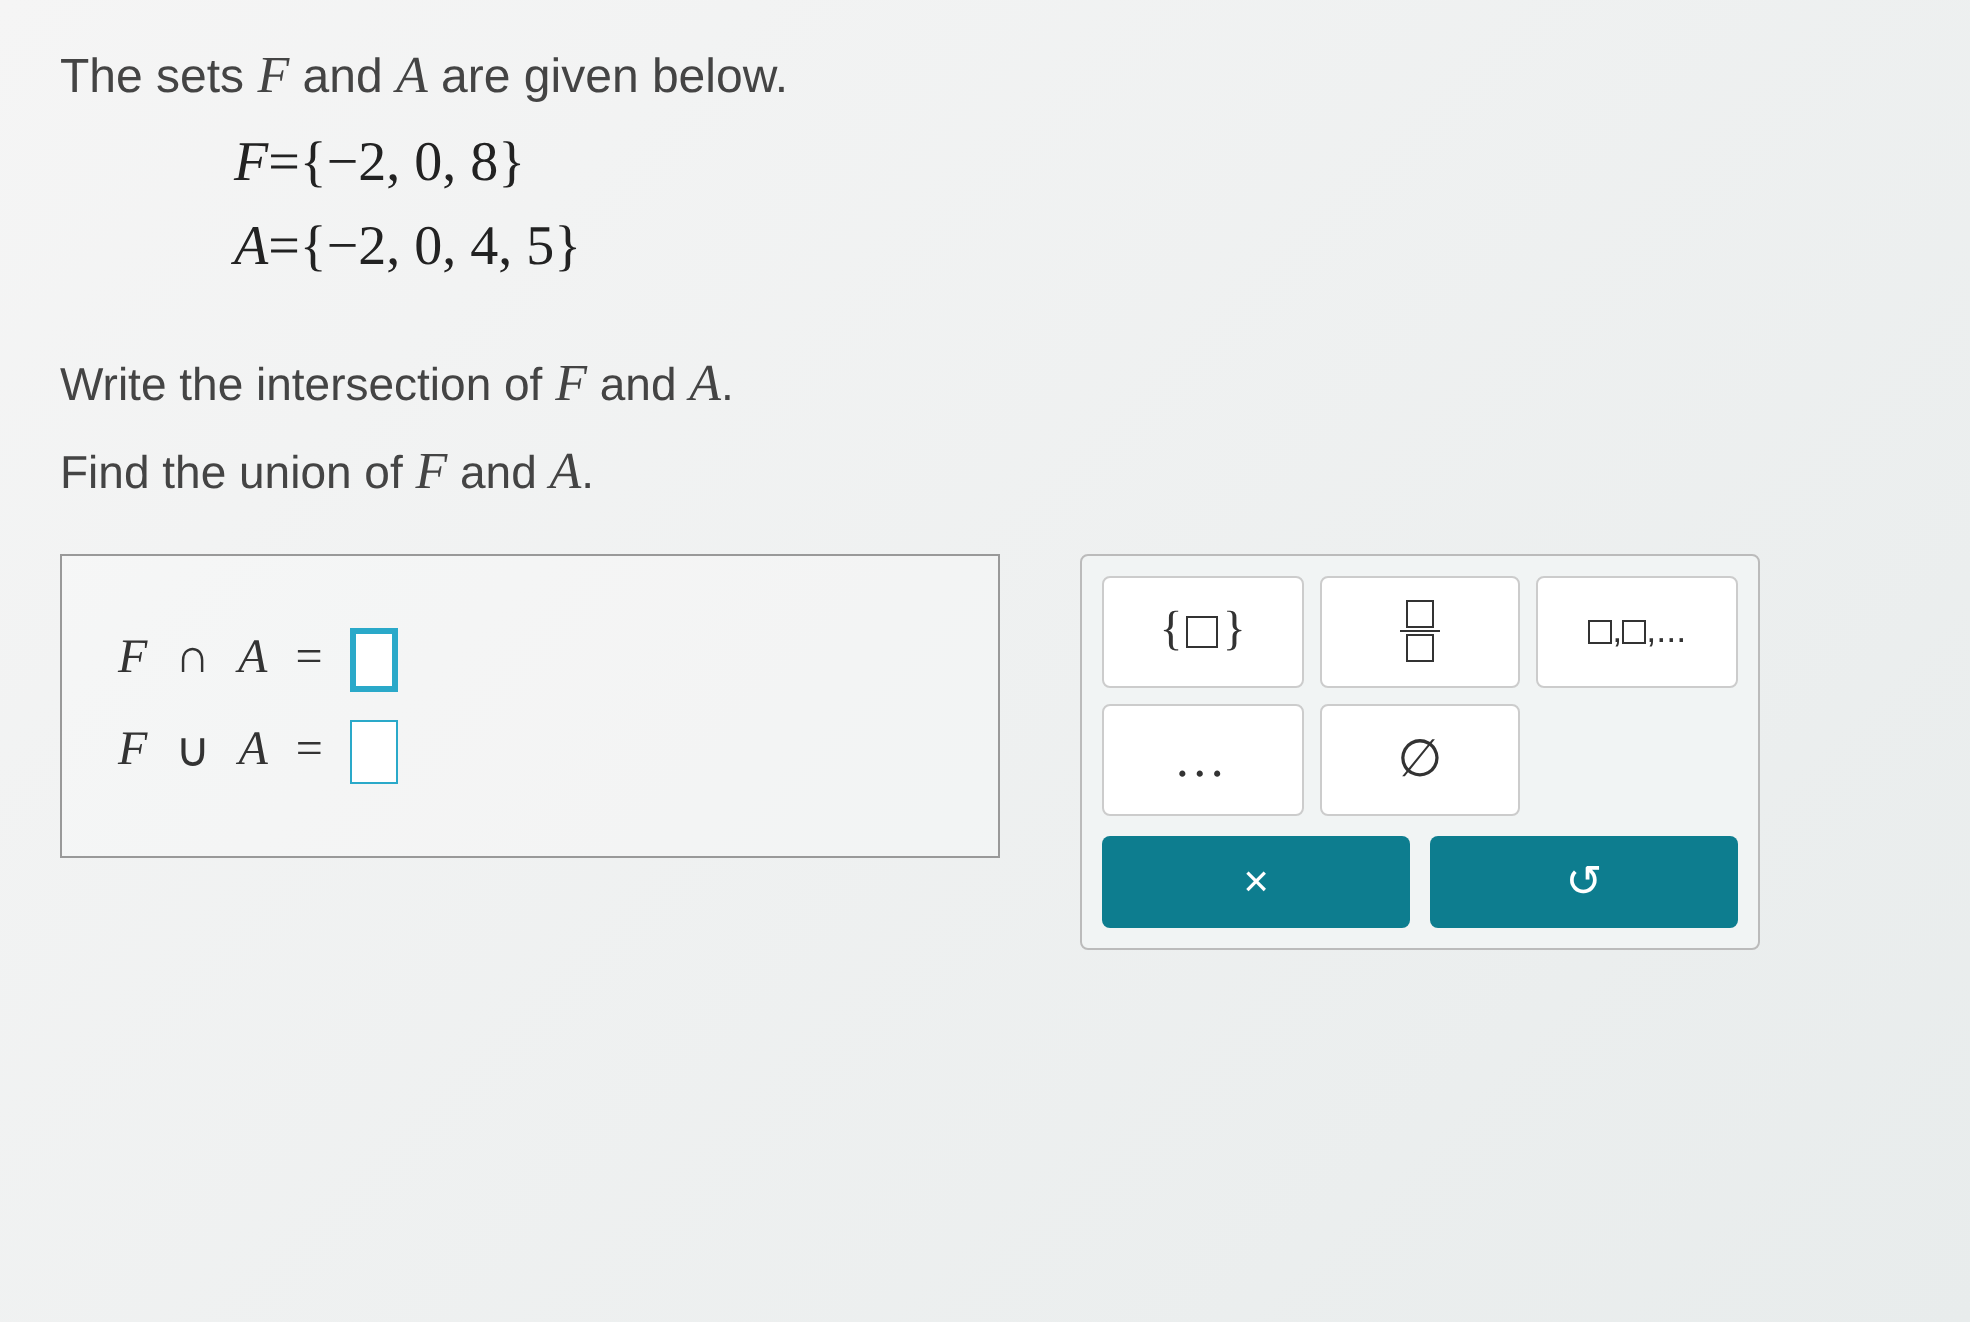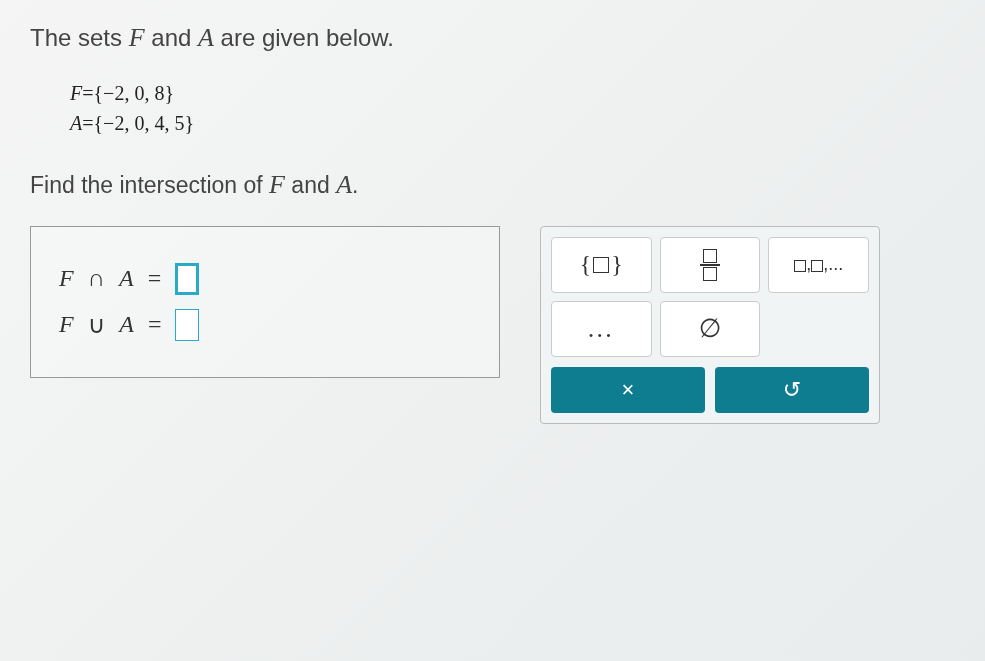--- a/index.html
+++ b/index.html
@@ -8,38 +8,39 @@
       height: 661px;
       background: linear-gradient(135deg, #f5f5f5 0%, #e8ecec 100%);
       font-family: Arial, sans-serif;
       color: #333;
       padding: 20px 30px;
       position: relative;
     }
     .question-text {
       font-size: 24px;
       color: #444;
-      margin-bottom: 22px;
+      margin-bottom: 5px;
       line-height: 1.4;
     }
     .math-var {
       font-family: 'Times New Roman', serif;
       font-style: italic;
       font-size: 26px;
     }
     .set-definitions {
       margin-left: 40px;
       margin-bottom: 26px;
     }
     .set-line {
       font-family: 'Times New Roman', serif;
-      font-size: 20px;
+      font-size: 28px;
       font-style: italic;
       line-height: 1.5;
       color: #222;
+      margin-left: 47px;
     }
     .set-line .nums {
       font-style: normal;
     }
     .instructions {
       font-size: 23px;
       color: #444;
       line-height: 1.6;
       margin-bottom: 20px;
     }
@@ -158,21 +159,24 @@
   <div class="set-line">
     <span>F</span><span class="op">=</span><span class="nums">{−2, 0, 8}</span>
   </div>
   <div class="set-line">
     <span>A</span><span class="op">=</span><span class="nums">{−2, 0, 4, 5}</span>
   </div>
 </div>
 
 <div class="instructions">
   <p>
-    <span>Find the intersection of </span><span class="math-var">F</span><span> and </span><span class="math-var">A</span><span>.</span>
+    <span>Write the intersection of </span><span class="math-var">F</span><span> and </span><span class="math-var">A</span><span>.</span>
+  </p>
+  <p>
+    <span>Find the union of </span><span class="math-var">F</span><span> and </span><span class="math-var">A</span><span>.</span>
   </p>
 </div>
 
 <div class="answer-row">
   <div class="answer-box">
     <div class="answer-line">
       <span>F</span>
       <span class="op">∩</span>
       <span>A</span>
       <span class="op">=</span>

